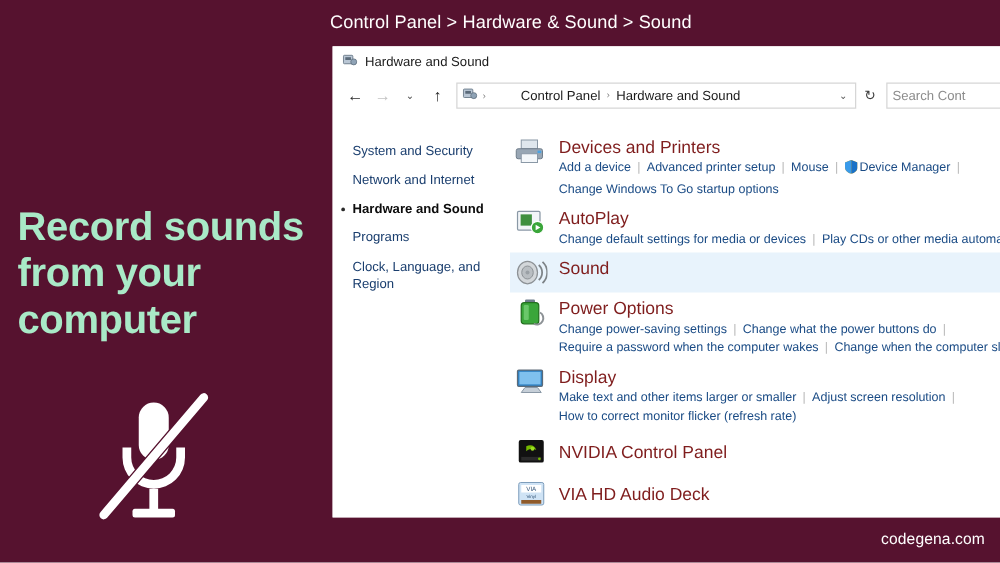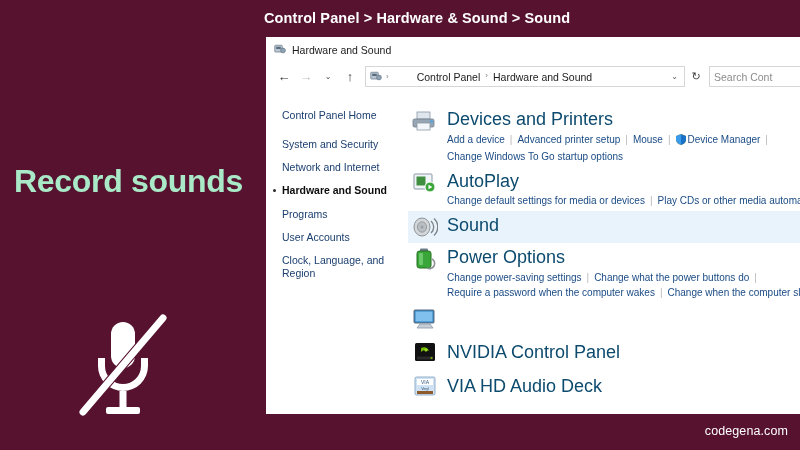--- a/index.html
+++ b/index.html
@@ -34,21 +34,21 @@
     left: 68px; top: 308px;
     width: 110px; height: 112px;
   }
 
   
   .breadcrumb-head {
     position: absolute;
     left: 264px; top: 10px;
     color: #ffffff;
     font-size: 14.5px;
-    font-weight: bold;
+    font-weight: normal;
     letter-spacing: 0.1px;
   }
 
   
   .brand {
     position: absolute;
     right: 12px; bottom: 12px;
     color: #ffffff;
     font-size: 12.5px;
     font-weight: normal;
@@ -193,22 +193,22 @@
     align-items: flex-start;
   }
   .cat.highlight { background: #e8f3fc; }
   .cat-icon {
     width: 26px; height: 26px;
     flex: none;
     display: flex; align-items: center; justify-content: center;
   }
   .cat-body { min-width: 0; padding-top: 1px; }
   .cat-title {
-    font-size: 18px;
-    color: #0c4a6e;
+    font-size: 14px;
+    color: #7f1d1d;
     line-height: 1.15;
     margin-bottom: 2px;
   }
   .cat-links {
     font-size: 10px;
     color: #1a4b85;
     line-height: 1.5;
     white-space: nowrap;
   }
   .cat-links .lnk { color: #1a4b85; }
@@ -230,20 +230,21 @@
     padding: 4px 0 4px 4px;
   }
   .simple-item .cat-title { margin-bottom: 0; }
 </style>
 </head>
 <body>
 
 <div class="promo">
   <div class="promo-title">
     <div>Record sounds</div>
+    <div>from your computer</div>
   </div>
   <div class="promo-icon">
     <svg viewBox="0 0 110 112" width="110" height="112">
       <g fill="#ffffff">
         <rect x="43" y="14" width="24" height="46" rx="12"></rect>
         <path d="M30 50 v8 a25 25 0 0 0 50 0 v-8 h-7 v8 a18 18 0 0 1 -36 0 v-8 z"></path>
         <rect x="51.5" y="83" width="7" height="17"></rect>
         <rect x="38" y="99" width="34" height="7" rx="2"></rect>
       </g>
       <g stroke="#56122f" stroke-width="9" stroke-linecap="round">
@@ -296,27 +297,25 @@
       <span class="addr-drop">⌄</span>
     </div>
 
     <span class="refreshbtn">↻</span>
     <div class="searchbox">Search Cont</div>
   </div>
 
   <div class="wbody">
 
     <div class="sidebar">
-      <div class="side-link">Control Panel Home</div>
       <div class="side-spacer"></div>
       <div class="side-link">System and Security</div>
       <div class="side-link">Network and Internet</div>
       <div class="side-link current">Hardware and Sound</div>
       <div class="side-link">Programs</div>
-      <div class="side-link">User Accounts</div>
       <div class="side-link">Clock, Language, and Region</div>
     </div>
 
     <div class="content">
 
       <div class="cat">
         <div class="cat-icon">
           <svg width="26" height="22" viewBox="0 0 26 22">
             <rect x="5" y="2" width="13" height="7" fill="#dfe6ed" stroke="#8a98a6" stroke-width="0.8"></rect>
             <rect x="1" y="9" width="21" height="8" rx="1.5" fill="#98a6b4" stroke="#6f7d8b" stroke-width="0.8"></rect>
@@ -388,20 +387,27 @@
       </div>
 
       <div class="cat">
         <div class="cat-icon">
           <svg width="26" height="22" viewBox="0 0 26 22">
             <rect x="2" y="2" width="20" height="13" rx="1" fill="#2f82c4" stroke="#5c6b79" stroke-width="1"></rect>
             <rect x="3.5" y="3.5" width="17" height="10" fill="#7fc0ee"></rect>
             <path d="M8 16 h10 l3 4 h-16 z" fill="#c6cfd8" stroke="#8a98a6" stroke-width="0.8"></path>
           </svg>
         </div>
+        <div class="cat-body">
+          <div class="cat-title">Display</div>
+          <div class="cat-links">
+            <span class="lnk">Make text and other items larger or smaller</span><span class="sep">|</span><span class="lnk">Adjust screen resolution</span><span class="sep">|</span>
+            <span class="row2 lnk">How to correct monitor flicker (refresh rate)</span>
+          </div>
+        </div>
       </div>
 
       <div class="simple-item">
         <div class="cat-icon">
           <svg width="22" height="20" viewBox="0 0 22 20">
             <rect x="1" y="1" width="20" height="18" rx="1.5" fill="#111111"></rect>
             <path d="M7 6 c4 -2 7 0 8 3 c-3 -2 -6 -1 -8 1 z" fill="#76b900"></path>
             <circle cx="12" cy="8" r="1.6" fill="#9ade20"></circle>
             <rect x="3" y="14.5" width="16" height="3" fill="#2a2a2a"></rect>
             <circle cx="17.5" cy="16" r="1.1" fill="#76b900"></circle>

